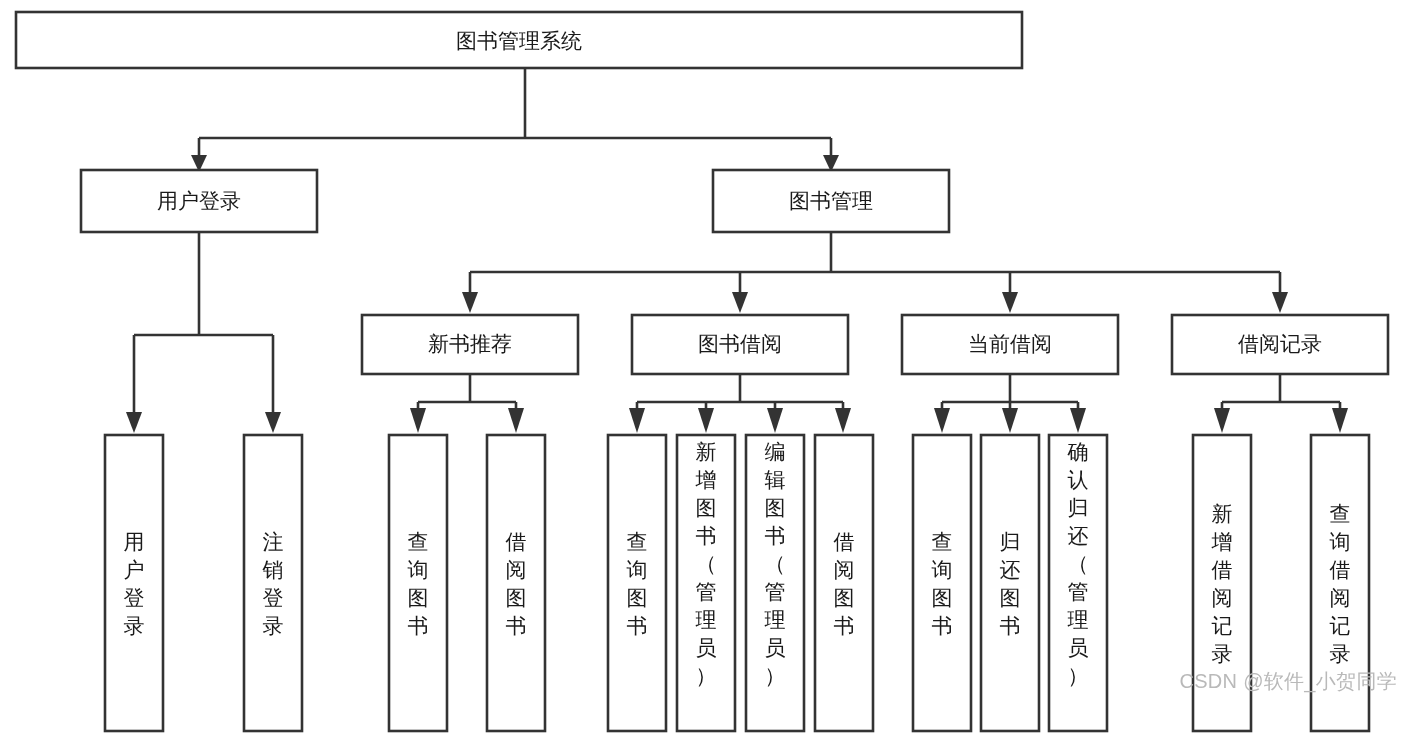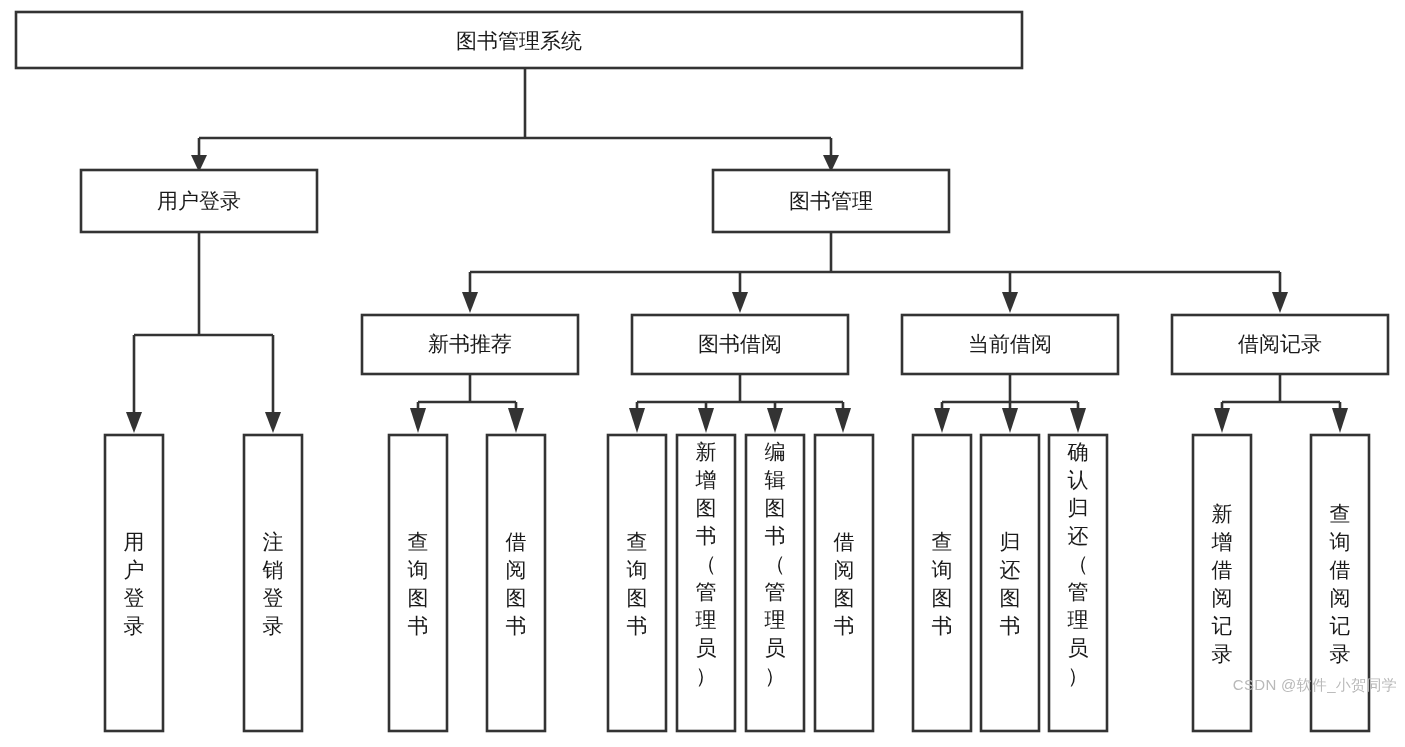--- a/index.html
+++ b/index.html
@@ -53,21 +53,21 @@
     font-family: "Liberation Sans", "DejaVu Sans", sans-serif;
     font-size: 21px;
     fill: #1a1a1a;
     text-anchor: middle;
   }
   .watermark {
     position: absolute;
     right: 8px;
     bottom: 6px;
     font-family: "Liberation Sans", "DejaVu Sans", sans-serif;
-    font-size: 15px;
+    font-size: 20px;
     color: #b9b9b9;
     white-space: nowrap;
     letter-spacing: 0.3px;
   }
 </style>
 </head>
 <body>
 
 <div id="diagram-root">
   <svg class="diagram-canvas" viewBox="0 0 1405 747">

